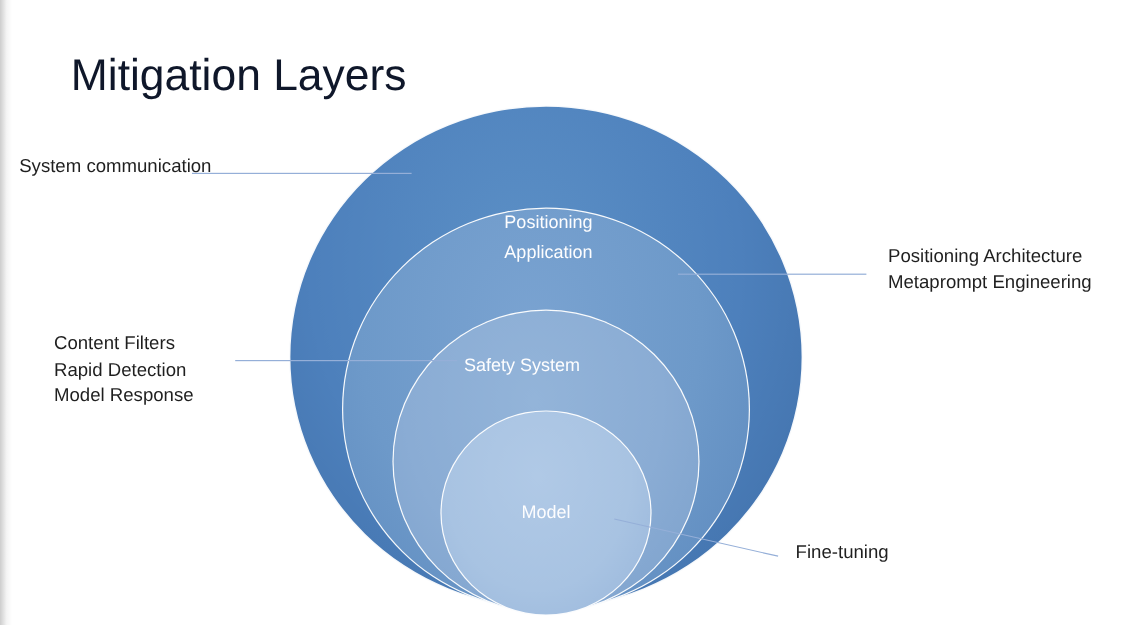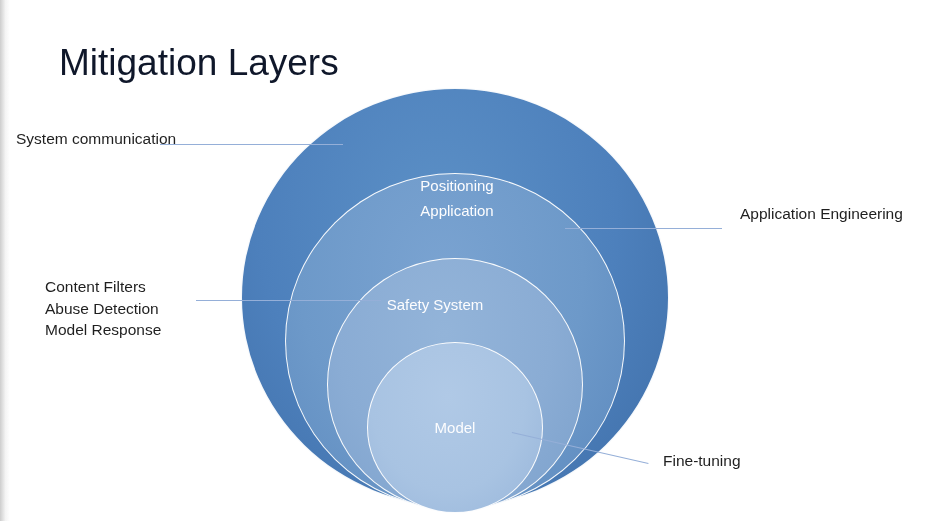--- a/index.html
+++ b/index.html
@@ -86,26 +86,27 @@
     <div class="connector" id="conn-application"></div>
     <div class="connector" id="conn-safety"></div>
     <div class="connector" id="conn-model"></div>
   </div>
 
   <div class="note" id="note-positioning">
     <div>System communication</div>
   </div>
 
   <div class="note" id="note-application">
-    <div>Application Engineering</div>
+    <div>Positioning Architecture</div>
+    <div>Metaprompt Engineering</div>
   </div>
 
   <div class="note" id="note-safety">
     <div>Content Filters</div>
-    <div>Abuse Detection</div>
+    <div>Rapid Detection</div>
     <div>Model Response</div>
   </div>
 
   <div class="note" id="note-model">
     <div>Fine-tuning</div>
   </div>
 
 </div>
 
 </body></html>

